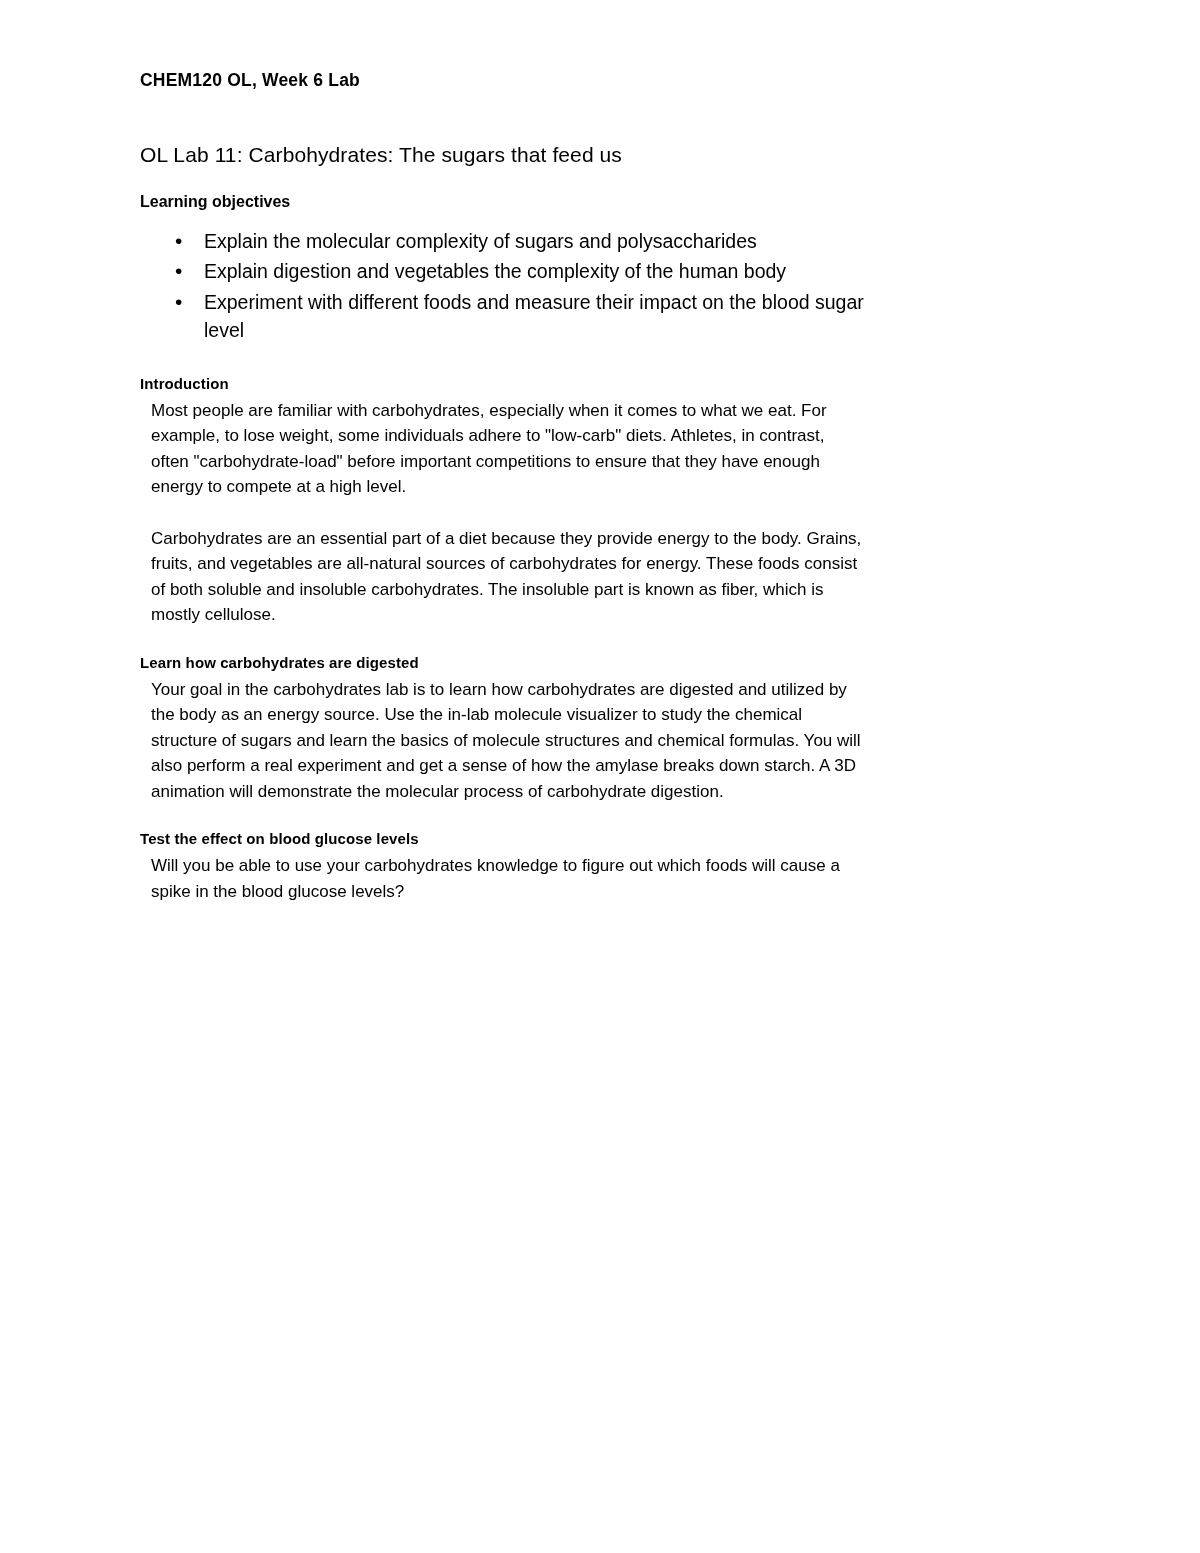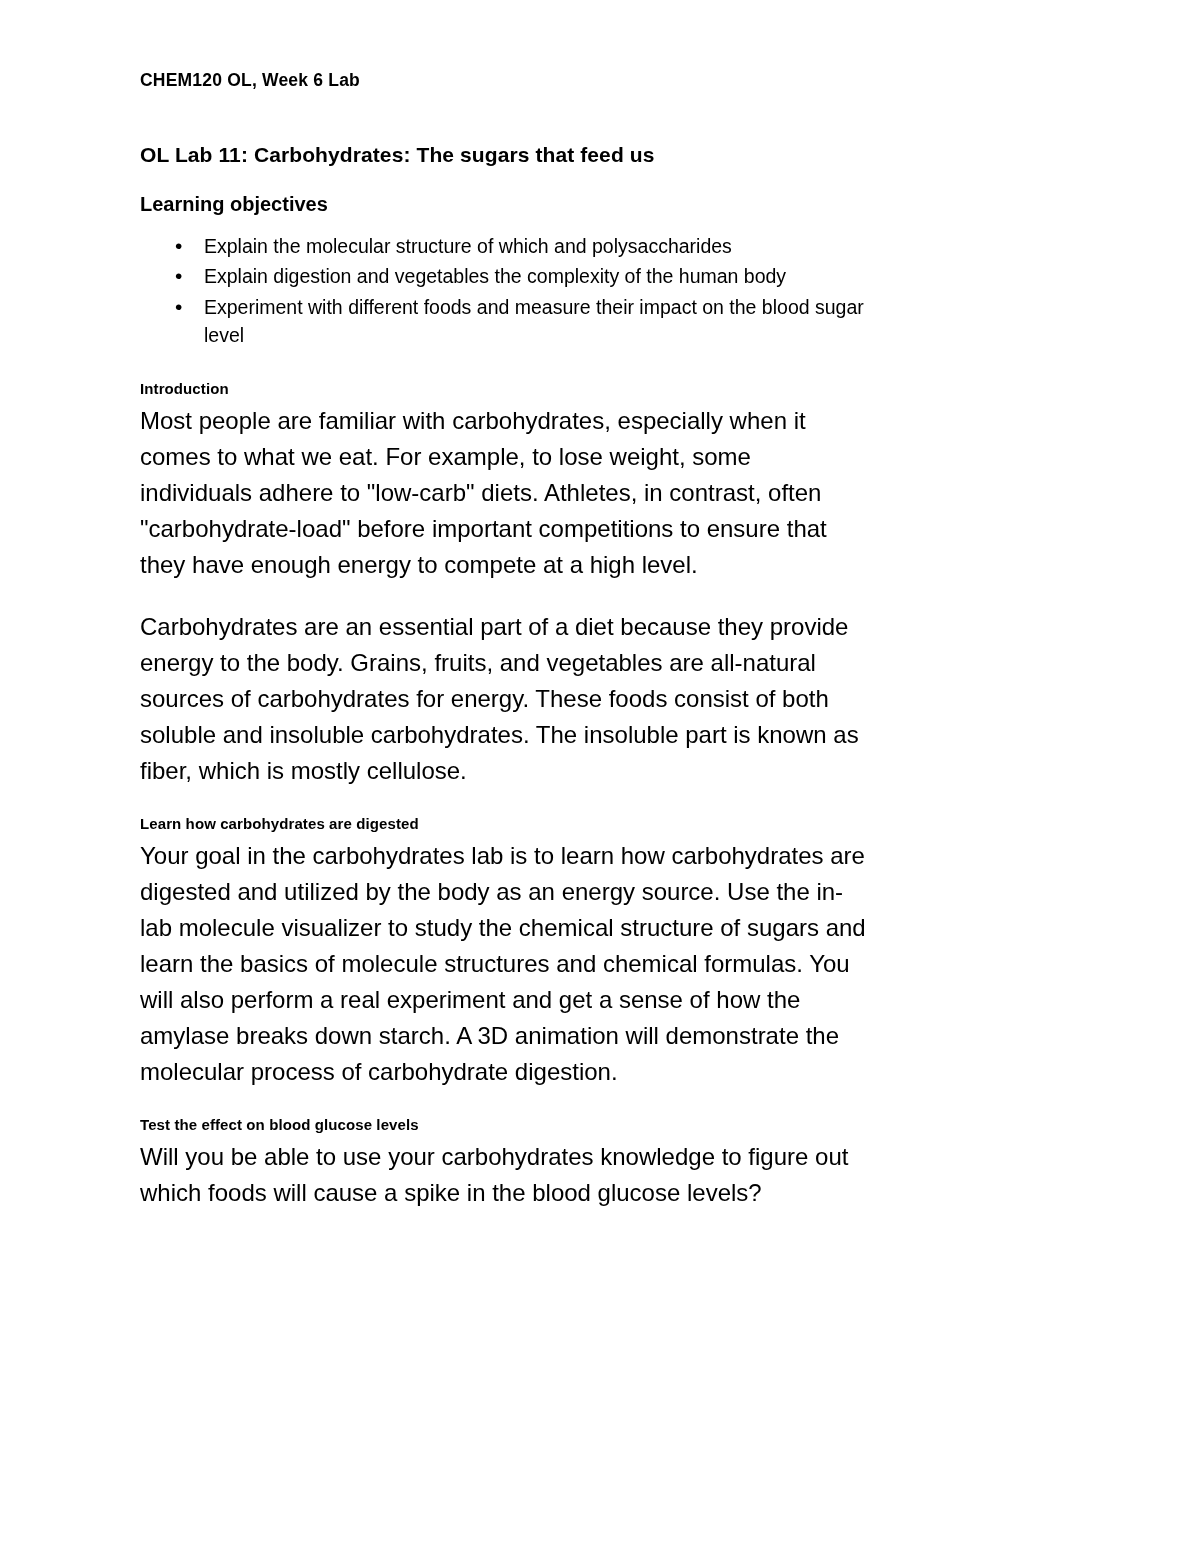--- a/index.html
+++ b/index.html
@@ -22,32 +22,32 @@
     padding: 70px 130px 60px 140px;
   }
   .running-head {
     font-size: 17.5px;
     font-weight: bold;
     letter-spacing: 0.2px;
     margin: 0 0 52px 0;
   }
   h1.doc-title {
     font-size: 21px;
-    font-weight: bold;
+    font-weight: normal;
     margin: 0 0 26px 0;
     letter-spacing: 0.1px;
   }
   h2.section-head {
     font-size: 15px;
     font-weight: bold;
     margin: 0 0 6px 0;
     letter-spacing: 0.1px;
   }
   h2.objectives-head {
-    font-size: 20px;
+    font-size: 16px;
     font-weight: bold;
     margin: 0 0 16px 0;
   }
   ul.objectives {
     margin: 0 0 30px 0;
     padding: 0 0 0 62px;
     list-style: none;
   }
   ul.objectives li {
     position: relative;
@@ -58,42 +58,42 @@
   }
   ul.objectives li::before {
     content: "\2022";
     position: absolute;
     left: -27px;
     top: -1px;
     font-size: 21px;
     line-height: 1.4;
   }
   p.body-text {
-    font-size: 24px;
+    font-size: 17px;
     line-height: 1.5;
-    margin: 0 0 26px 0;
+    margin: 0 0 26px 11px;
     max-width: 920px;
   }
   .block {
     margin-bottom: 0;
   }
 </style>
 </head>
 <body>
 
 <div class="page">
 
   <div class="running-head">CHEM120 OL, Week 6 Lab</div>
 
   <h1 class="doc-title">OL Lab 11: Carbohydrates: The sugars that feed us</h1>
 
   <h2 class="objectives-head">Learning objectives</h2>
 
   <ul class="objectives">
-    <li>Explain the molecular structure of which and polysaccharides</li>
+    <li>Explain the molecular complexity of sugars and polysaccharides</li>
     <li>Explain digestion and vegetables the complexity of the human body</li>
     <li>Experiment with different foods and measure their impact on the blood sugar level</li>
   </ul>
 
   <div class="block">
     <h2 class="section-head">Introduction</h2>
     <p class="body-text">Most people are familiar with carbohydrates, especially when it comes to what we eat. For example, to lose weight, some individuals adhere to "low-carb" diets. Athletes, in contrast, often "carbohydrate-load" before important competitions to ensure that they have enough energy to compete at a high level.</p>
   </div>
 
   <div class="block">

